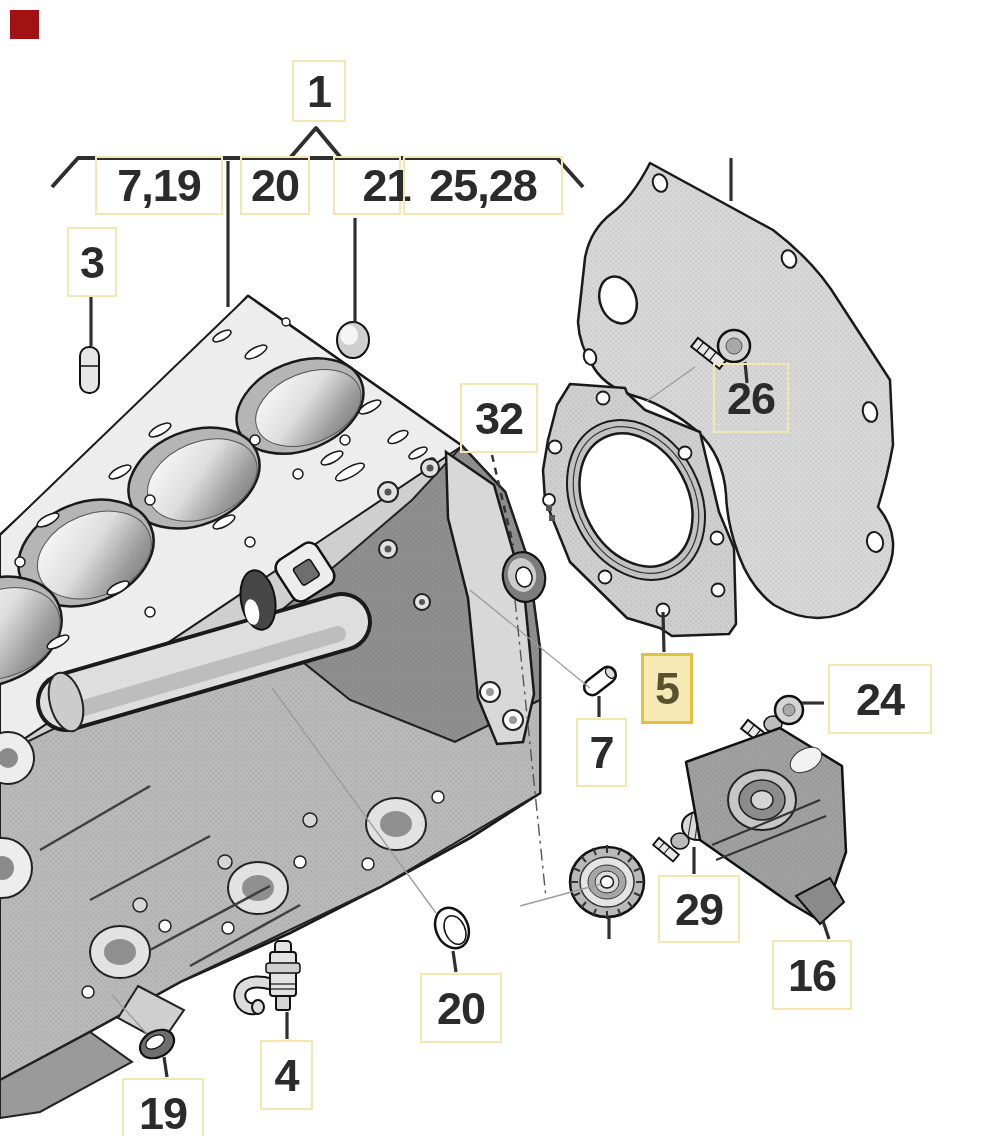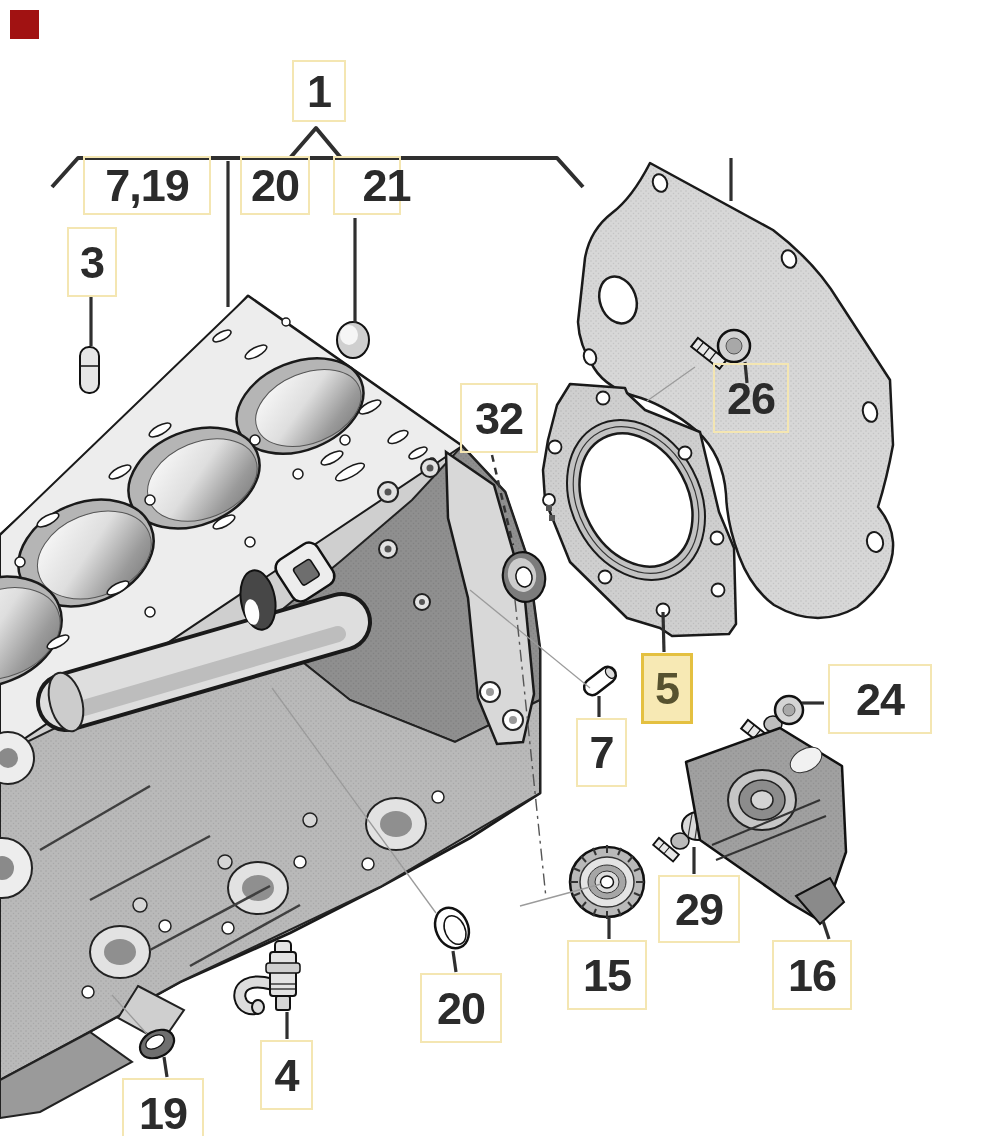--- a/index.html
+++ b/index.html
@@ -317,30 +317,30 @@
     <line x1="164" y1="1057" x2="167" y2="1077"></line>
   </g>
 
   <g stroke="#2f2f2f" stroke-width="4" fill="none" stroke-linejoin="round">
     <path d="M52,187 L78,158 L557,158 L583,187"></path>
     <path d="M290,158 L316,128 L341,158"></path>
   </g>
 </svg>
 
   <div class="lbl" style="left:292px;top:60px;width:54px;height:62px;">1</div>
-  <div class="lbl" style="left:83px;top:156px;width:128px;height:59px;">7,19</div>
+  <div class="lbl" style="left:95px;top:156px;width:128px;height:59px;">7,19</div>
   <div class="lbl" style="left:240px;top:156px;width:70px;height:59px;">20</div>
   <div class="lbl" style="left:333px;top:156px;width:68px;height:59px;padding-left:39px;">21</div>
+  <div class="lbl" style="left:403px;top:156px;width:160px;height:59px;">25,28</div>
   <div class="lbl" style="left:67px;top:227px;width:50px;height:70px;">3</div>
   <div class="lbl" style="left:460px;top:383px;width:78px;height:70px;">32</div>
   <div class="lbl" style="left:713px;top:363px;width:76px;height:70px;">26</div>
   <div class="lbl hl" style="left:641px;top:653px;width:52px;height:71px;">5</div>
   <div class="lbl" style="left:828px;top:664px;width:104px;height:70px;">24</div>
   <div class="lbl" style="left:576px;top:718px;width:51px;height:69px;">7</div>
   <div class="lbl" style="left:658px;top:875px;width:82px;height:68px;">29</div>
-  <div class="lbl" style="left:567px;top:940px;width:80px;height:70px;">15</div>
   <div class="lbl" style="left:772px;top:940px;width:80px;height:70px;">16</div>
   <div class="lbl" style="left:420px;top:973px;width:82px;height:70px;">20</div>
   <div class="lbl" style="left:260px;top:1040px;width:53px;height:70px;">4</div>
   <div class="lbl" style="left:122px;top:1078px;width:82px;height:70px;">19</div>
 
   <div id="red-marker"></div>
 </div>
 
 </body></html>

